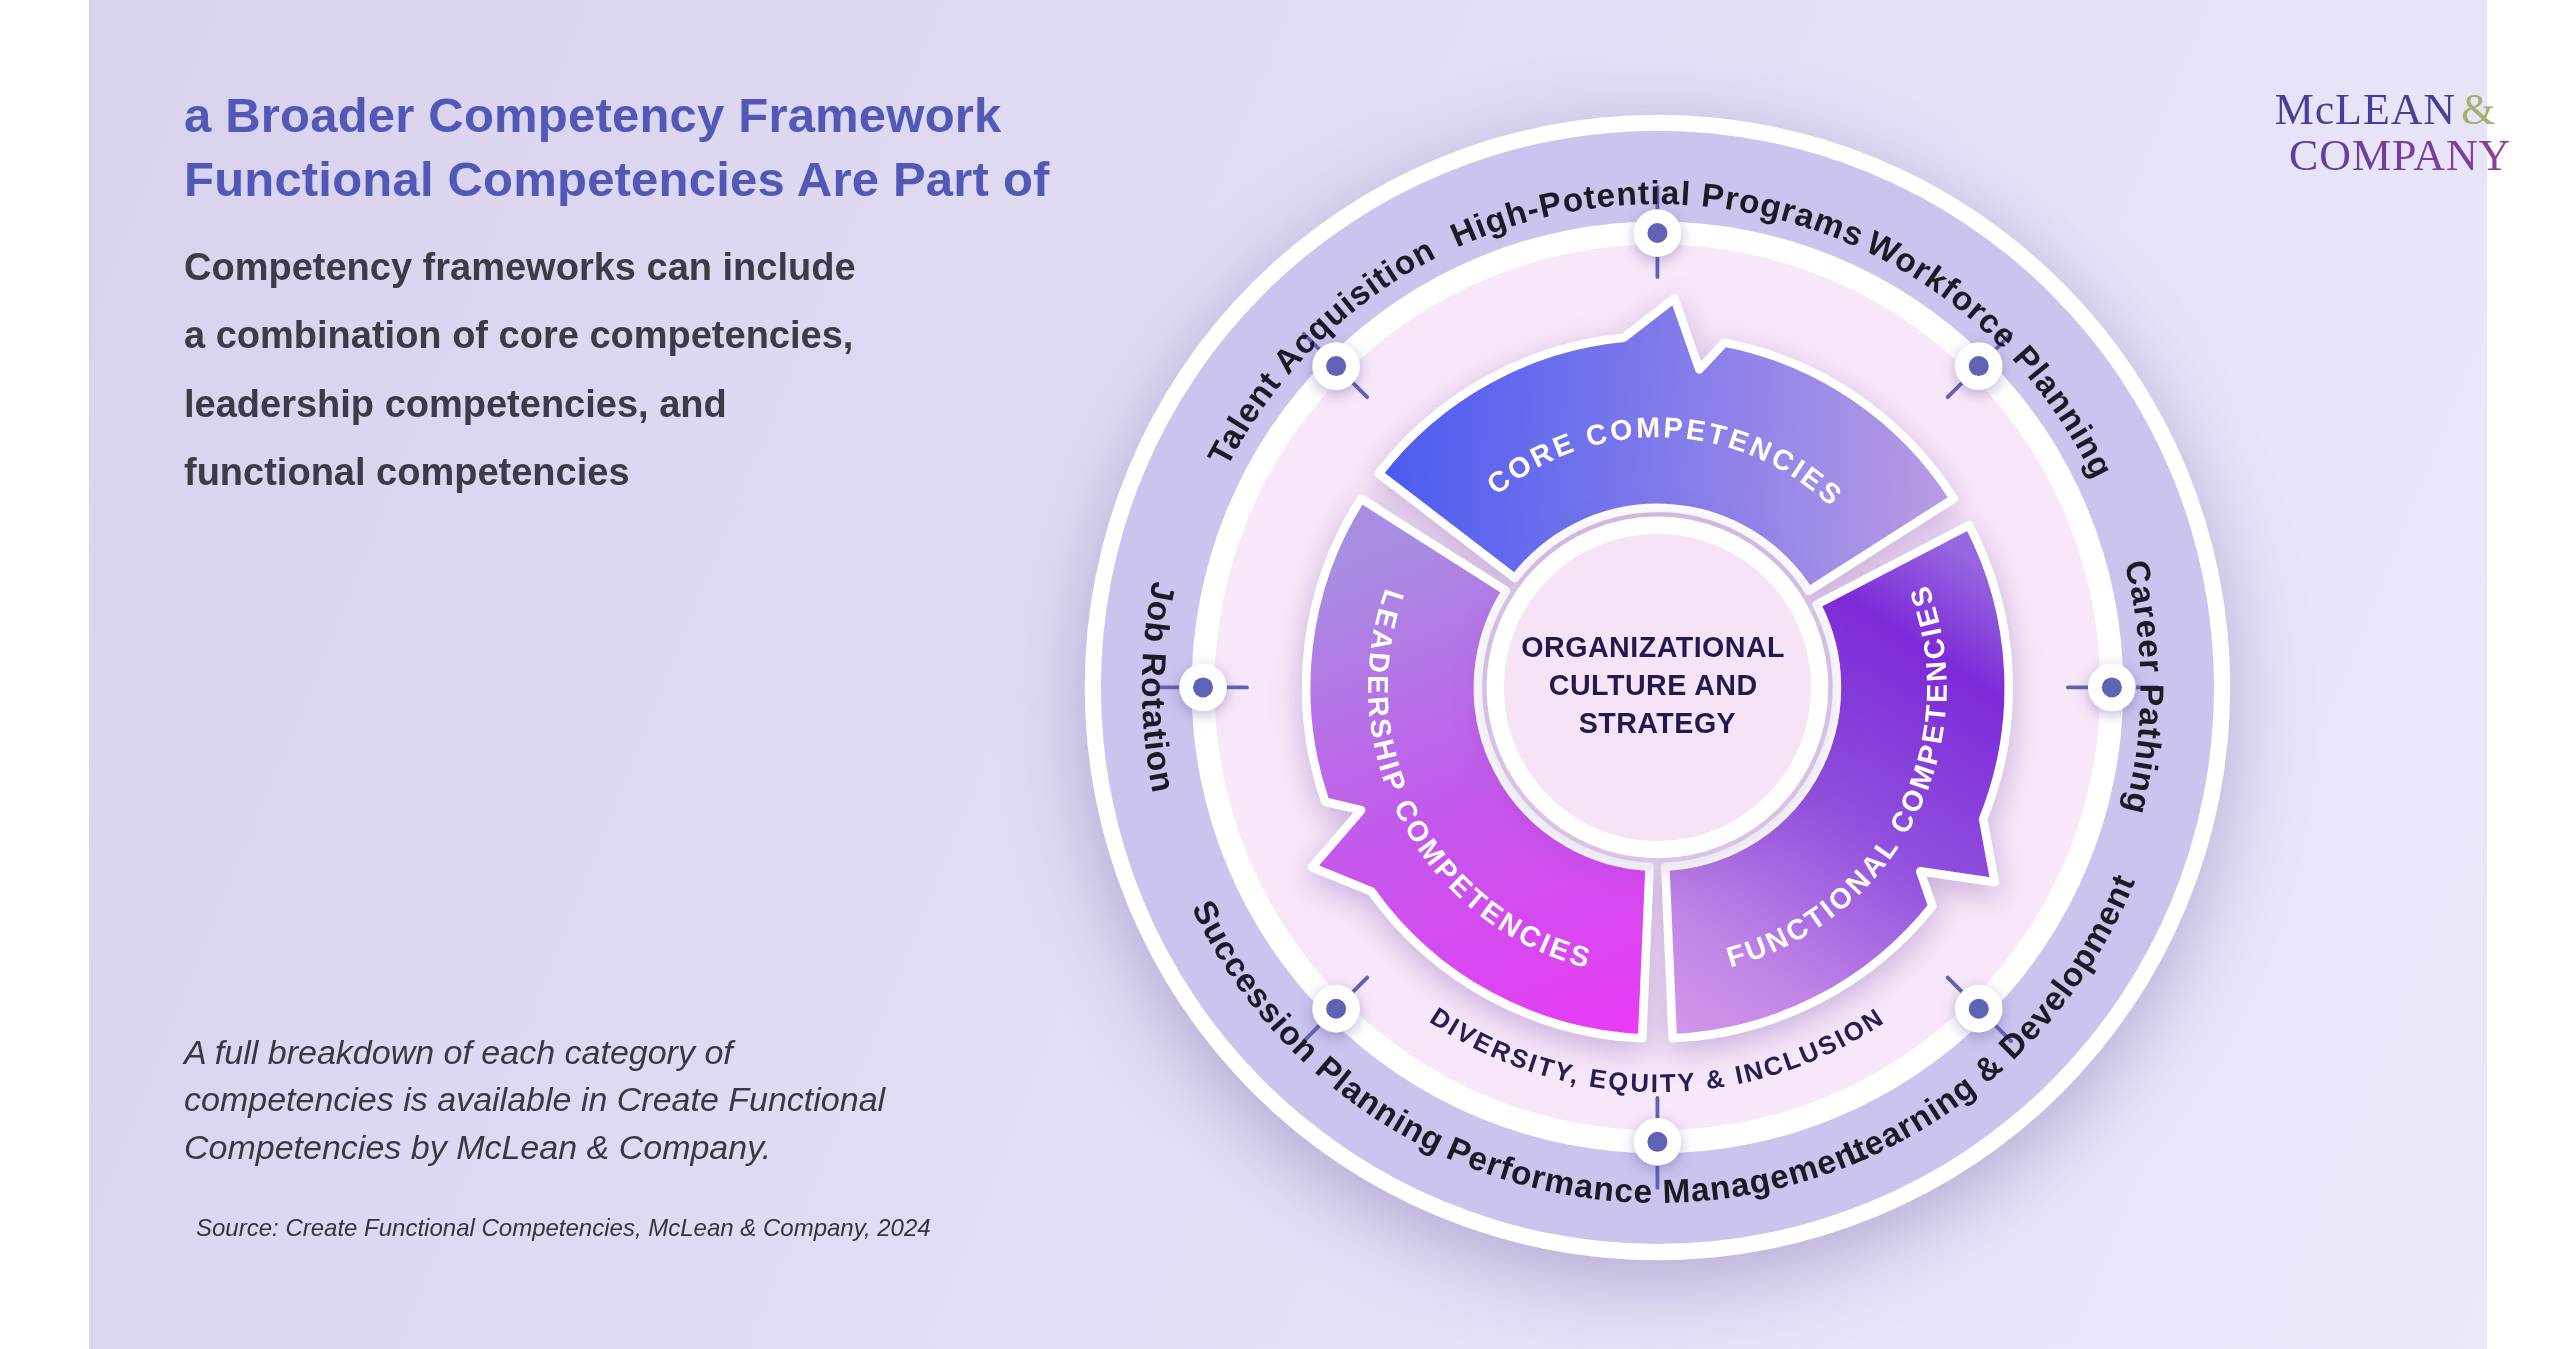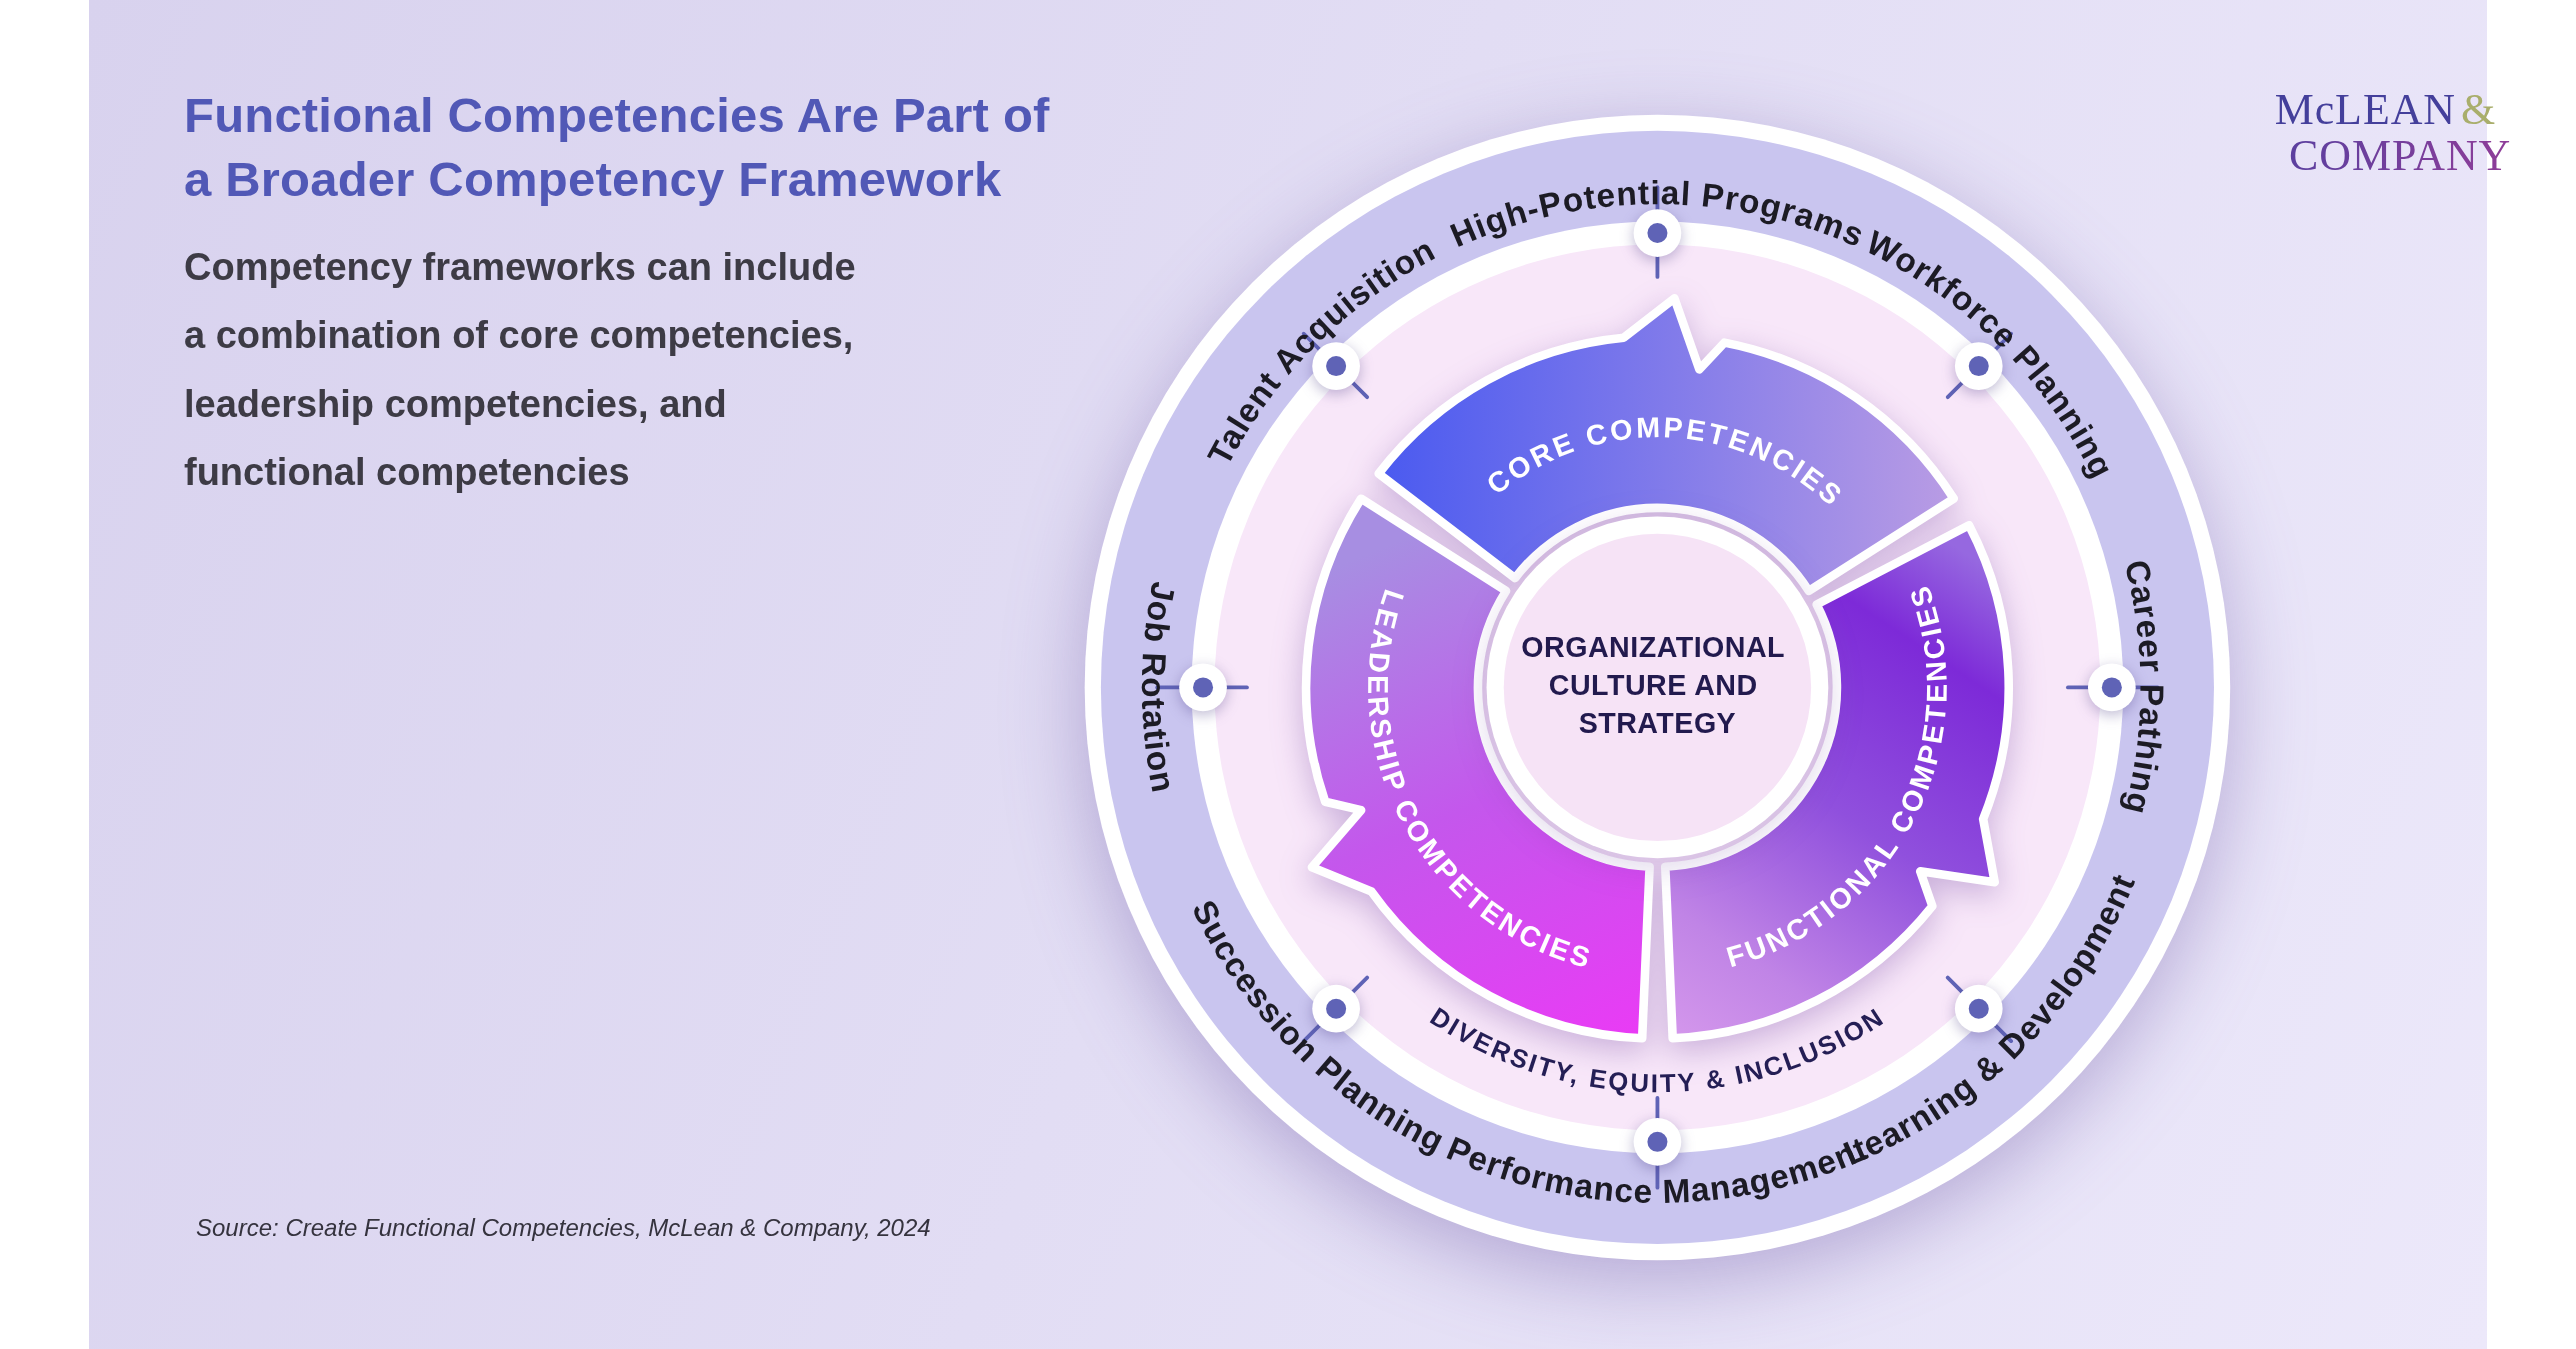--- a/index.html
+++ b/index.html
@@ -26,29 +26,32 @@
   .dei-label{font-size:27px;font-weight:700;letter-spacing:2.5px;}
   .center-label{font-size:30px;font-weight:700;letter-spacing:.5px;}
   .logo-text{font-family:"Liberation Serif", serif;letter-spacing:1px;}
 </style>
 </head>
 <body>
 
 <div class="canvas">
 
   <div class="title">
+    <div>a Broader Competency Framework</div>
     <div>Functional Competencies Are Part of</div>
-    <div>a Broader Competency Framework</div>
   </div>
 
   <div class="intro">Competency frameworks can include
 a combination of core competencies,
 leadership competencies, and
 functional competencies</div>
 
+  <div class="note">A full breakdown of each category of
+competencies is available in Create Functional
+Competencies by McLean &amp; Company.</div>
 
   <div class="source">Source: Create Functional Competencies, McLean &amp; Company, 2024</div>
 
   <svg class="logo" width="401" height="115" viewBox="0 0 420 120">
     <defs>
       <linearGradient id="gradLogo" x1="110" y1="0" x2="360" y2="0" gradientUnits="userSpaceOnUse">
         <stop offset="0" stop-color="#5b3f9f"></stop>
         <stop offset="1" stop-color="#933d98"></stop>
       </linearGradient>
     </defs>

